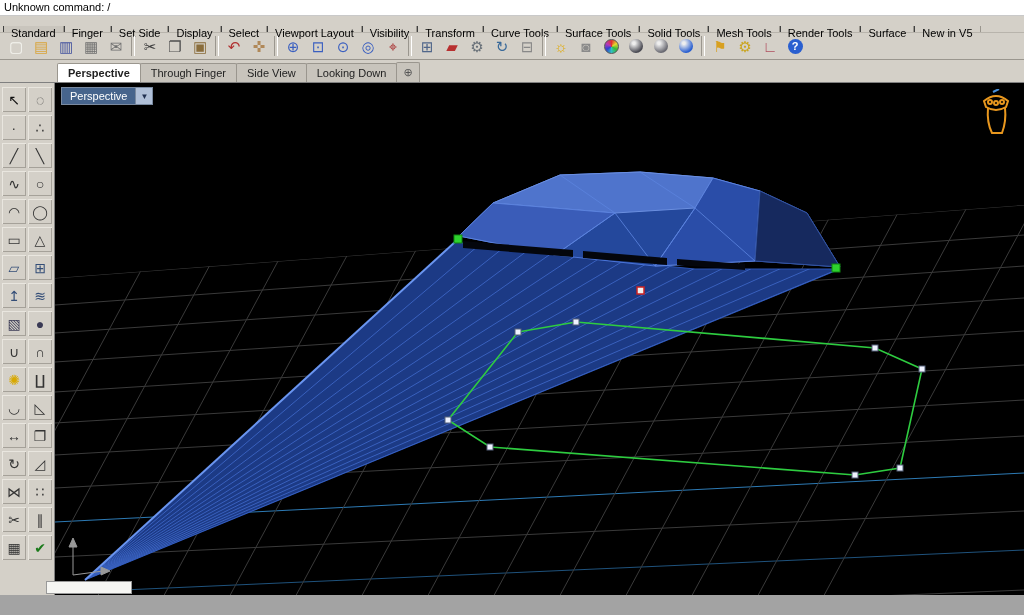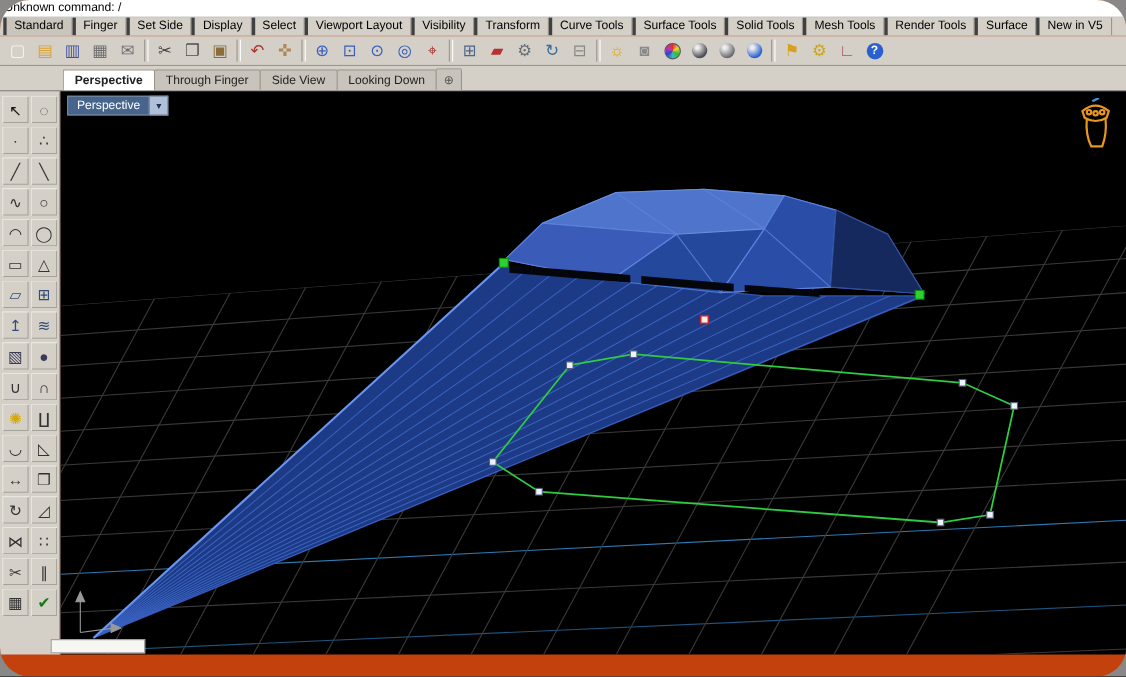--- a/index.html
+++ b/index.html
@@ -1,27 +1,27 @@
 <!DOCTYPE html>
 <html><head>
 <meta charset="utf-8">
 <style>
   * { box-sizing: border-box; }
   body { margin:0; font-family:"Liberation Sans", sans-serif; background:#888; }
-  .app { width:1024px; height:615px; background:#c2410c; position:relative; overflow:hidden;border-radius:27px; }
+  .app { width:1024px; height:615px; background:#a3a3a3; position:relative; overflow:hidden; }
 
   .cmd-history { height:16px; background:#ffffff; font-size:11px; padding:1px 4px; color:#000;
                  border-bottom:1px solid #c9c9c9; }
   .cmd-line { height:20px; background:#ffffff; font-size:12px; font-weight:bold; padding:2px 4px;
               border-bottom:1px solid #808080; }
 
   .menu-tabs { height:17px; display:flex; align-items:stretch; background:#d4d0c8; font-size:11px;
                border-bottom:1px solid #b8b4ac; padding-left:3px; }
-  .menu-tab { padding:1px 7px 0; border-right:1px solid #9a968e; border-left:3px solid #404040;
-              white-space:nowrap; color:#000; cursor:default; }
+  .menu-tab { padding:1px 7px 0; border-right:1px solid #9a968e; border-left:1px solid #404040;
+              white-space:nowrap; color:#000; cursor:default;margin-top:10px; }
   .menu-tab.active { background:#c9c5bd; }
 
   .toolbar { height:27px; display:flex; align-items:center; padding:1px 4px; gap:1px;
              background:#d4d0c8; border-bottom:1px solid #9a968e; }
   .tb-btn { width:24px; height:24px; display:flex; align-items:center; justify-content:center;
             font-size:15px; line-height:1; cursor:default; }
   .tb-sep { width:4px; height:20px; border-left:1px solid #9a968e; border-right:1px solid #ffffff; margin:0 2px; }
   .tb-wheel { width:15px; height:15px; border-radius:50%; border:1px solid #555;
               background:conic-gradient(#e03030,#e8d830,#38b838,#30c0c0,#3040d0,#b838b8,#e03030); }
   .tb-sphere { width:14px; height:14px; border-radius:50%; display:block; }

